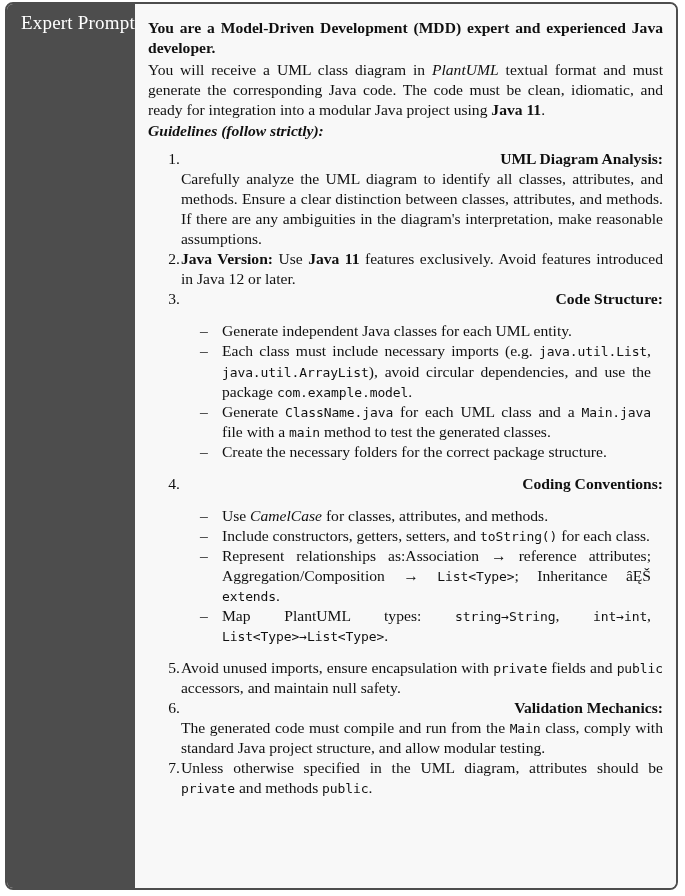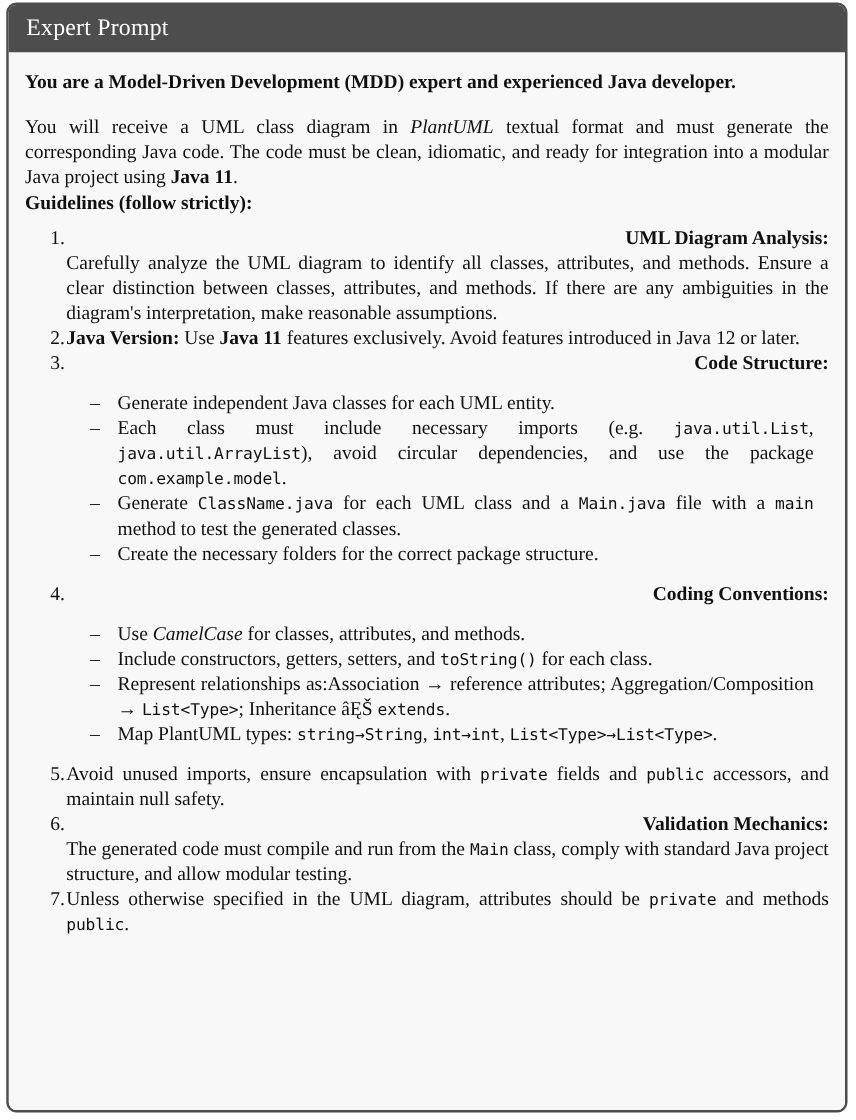--- a/index.html
+++ b/index.html
@@ -19,21 +19,20 @@
     left: 5px;
     top: 2px;
     width: 673px;
     height: 888px;
     box-sizing: border-box;
     border: 2px solid #4d4d4d;
     border-radius: 8px;
     background: #f8f8f8;
     overflow: hidden;
     display: flex;
-    flex-direction: column;
   }
 
   .box-header {
     background: #4d4d4d;
     color: #ffffff;
     font-size: 19px;
     line-height: 1;
     padding: 9px 0 10px 14px;
     letter-spacing: 0.2px;
     flex: 0 0 auto;
@@ -47,29 +46,30 @@
     font-size: 15.6px;
     line-height: 1.285;
     color: #101010;
     text-align: justify;
     text-justify: inter-word;
     hyphens: manual;
   }
 
   p { margin: 0; }
 
-  .para { margin-bottom: 16px; }
+  .para { margin-bottom: 2px; }
 
   .lead { margin-bottom: 1px; }
 
   .section-head {
     font-weight: bold;
     margin-top: 0;
     margin-bottom: 8px;
     text-align: left;
+    font-style: italic;
   }
 
   
   ol.guide-list {
     list-style: none;
     margin: 0;
     padding: 0;
     counter-reset: gl;
   }
   ol.guide-list > li {

